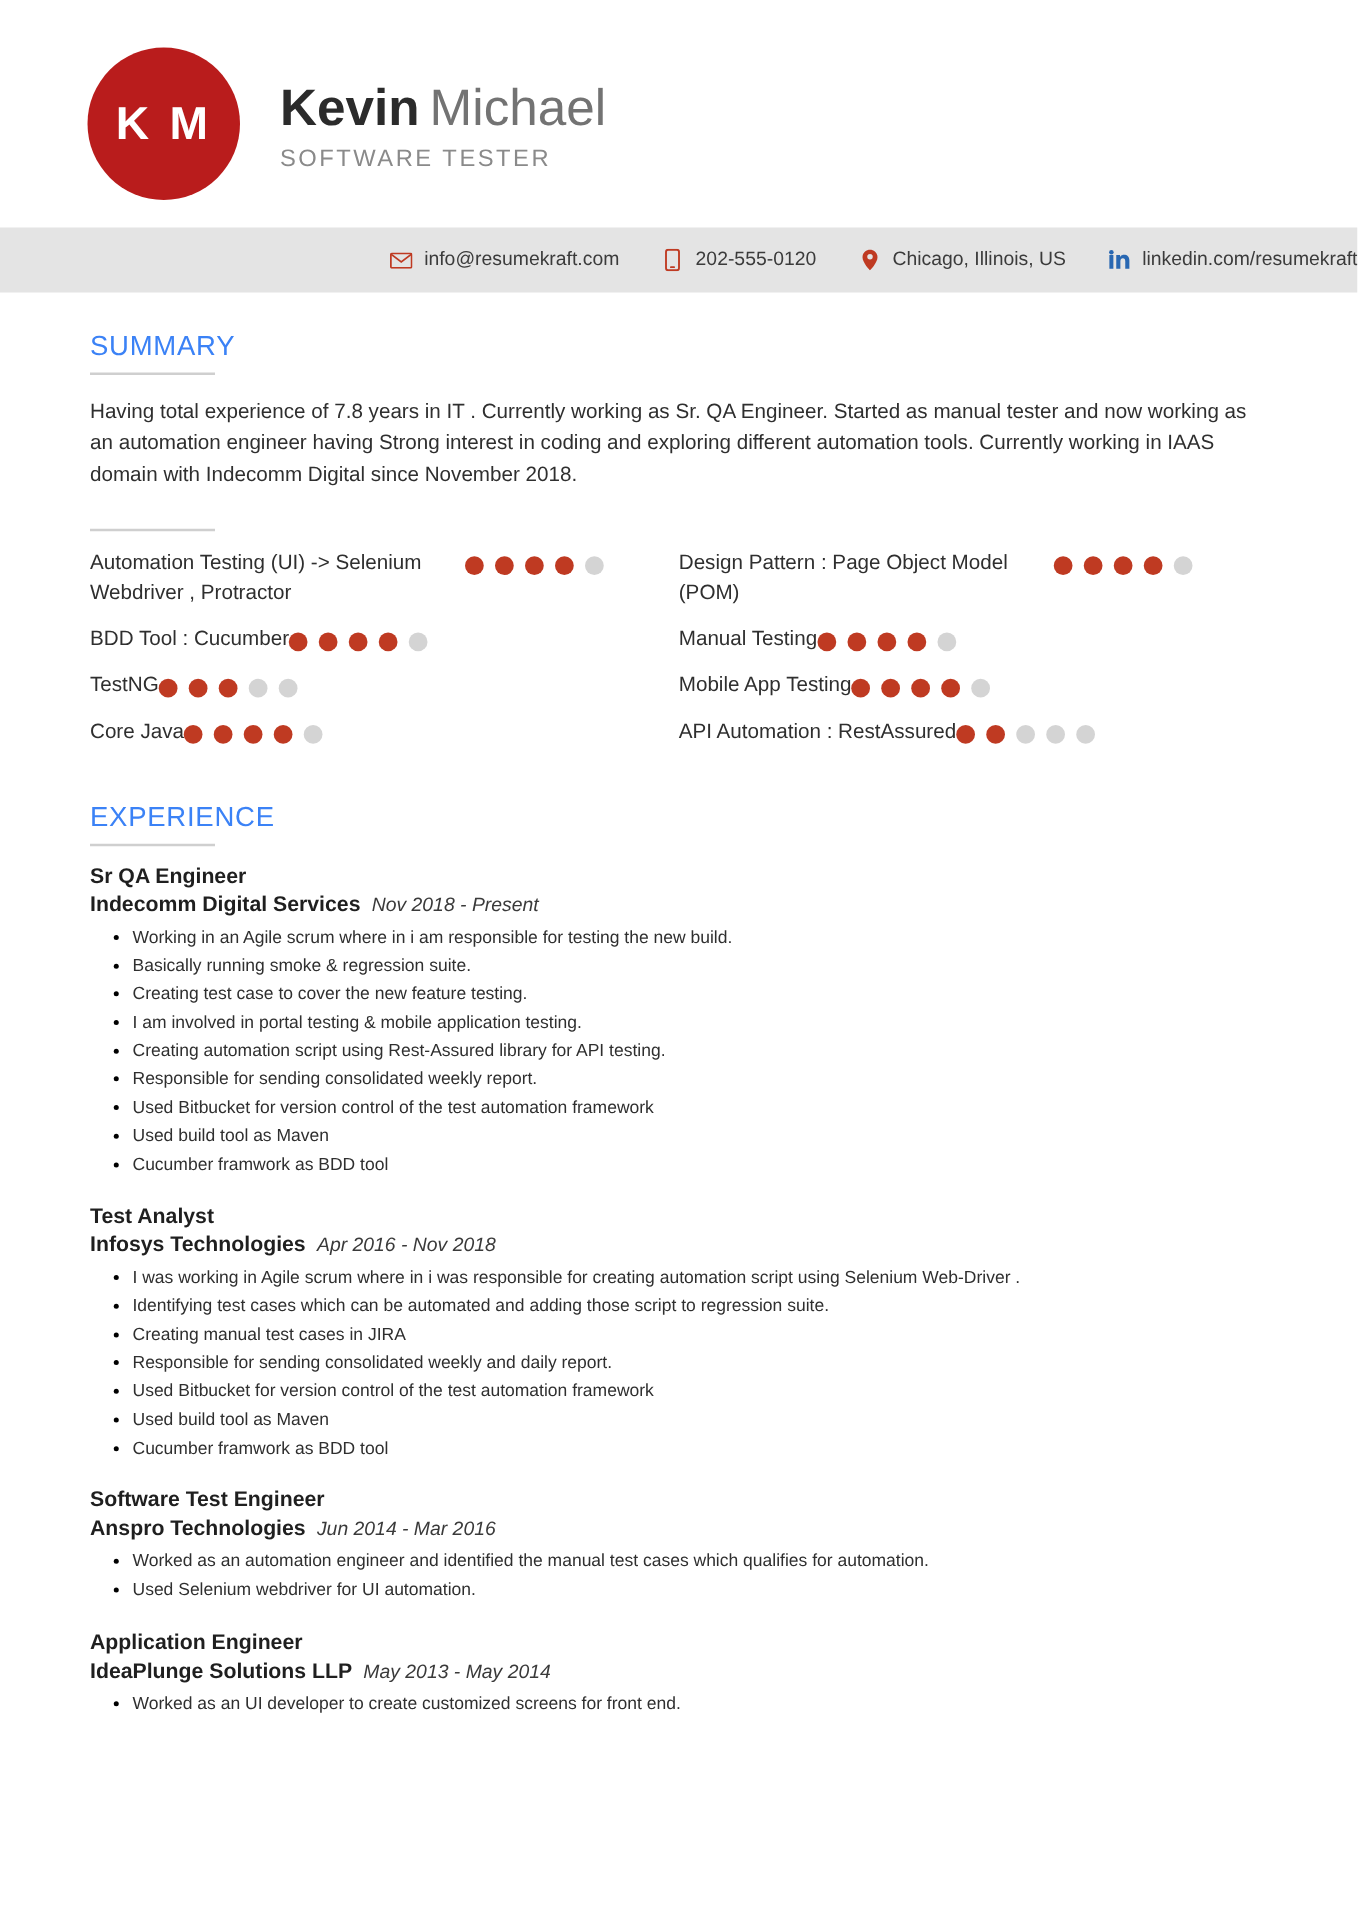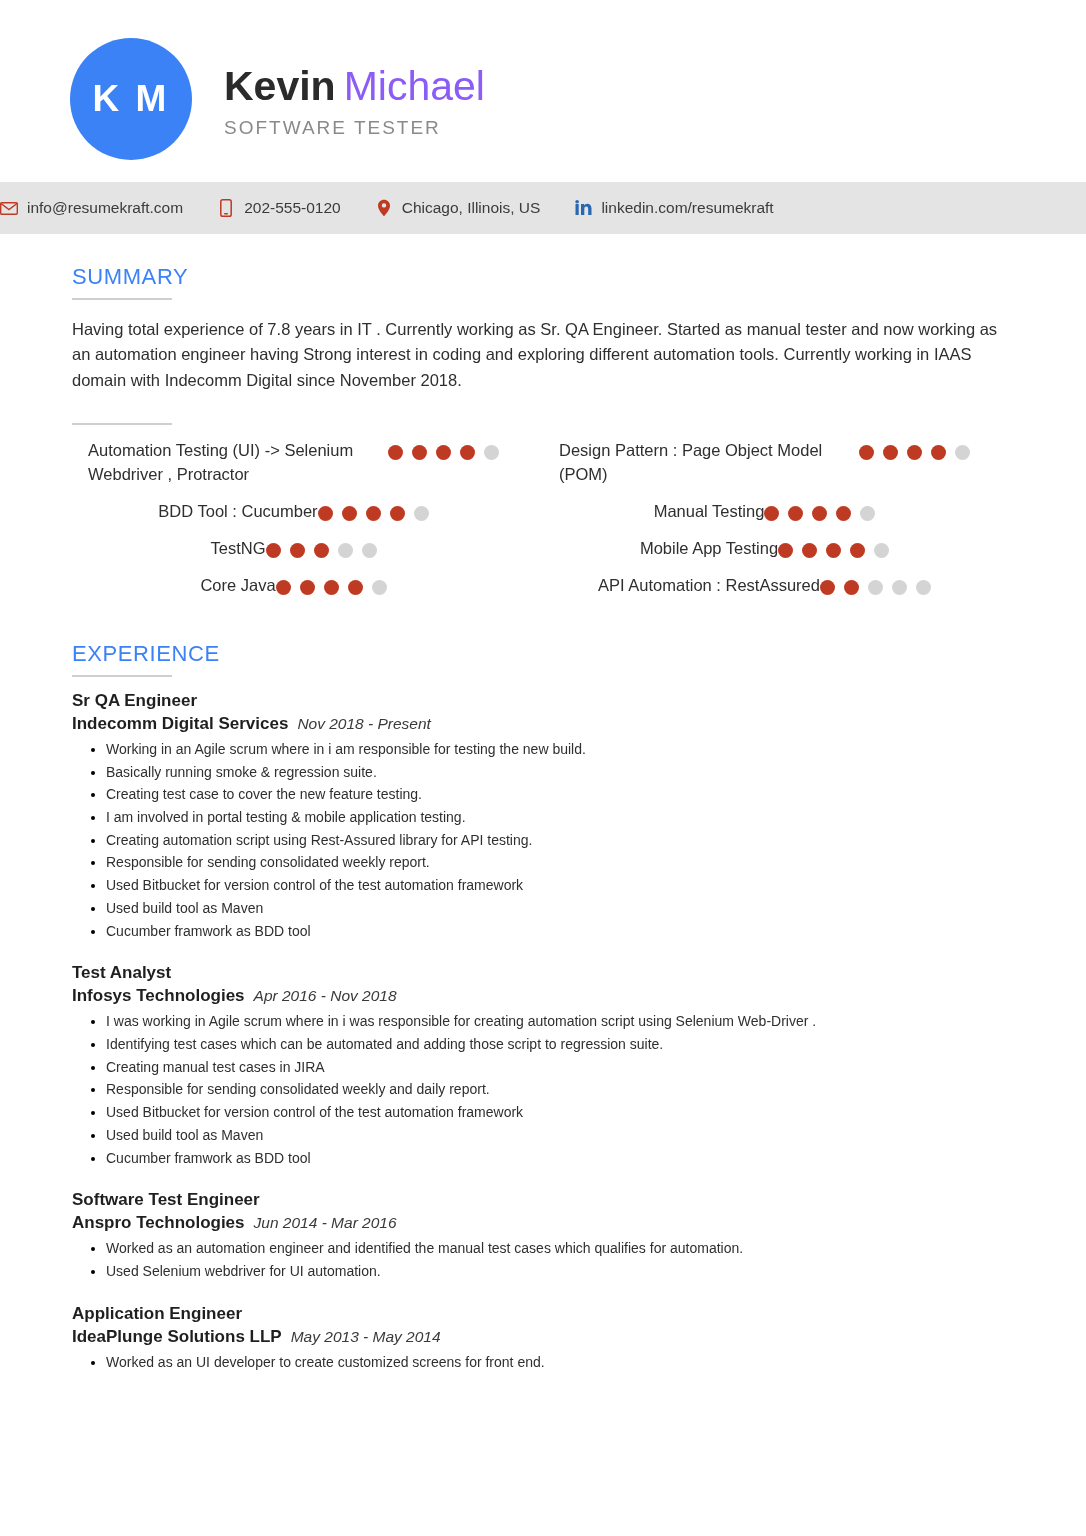--- a/index.html
+++ b/index.html
@@ -26,21 +26,21 @@
   
   .header {
     display: flex;
     align-items: center;
     padding: 38px 0 22px 70px;
   }
   .avatar {
     width: 122px;
     height: 122px;
     border-radius: 50%;
-    background: #3b82f6;
+    background: #b91c1c;
     color: #ffffff;
     display: flex;
     align-items: center;
     justify-content: center;
     font-size: 37px;
     font-weight: bold;
     letter-spacing: 3px;
     flex: 0 0 auto;
   }
   .name-block {
@@ -51,37 +51,37 @@
     font-size: 41px;
     line-height: 1.05;
     white-space: nowrap;
   }
   .first-name {
     font-weight: bold;
     color: #2b2b2b;
   }
   .last-name {
     font-weight: normal;
-    color: #8b5cf6;
+    color: #737373;
     margin-left: 8px;
   }
   .job-title {
     margin-top: 8px;
     font-size: 19px;
     letter-spacing: 2.0px;
     color: #8a8a8a;
   }
 
   
   .contact-bar {
     background: #e4e4e4;
     height: 52px;
     display: flex;
     align-items: center;
-    justify-content: flex-start;
+    justify-content: flex-end;
     gap: 34px;
     font-size: 15.5px;
     color: #3b3b3b;
   }
   .contact-item {
     display: flex;
     align-items: center;
     gap: 9px;
     white-space: nowrap;
   }
@@ -127,21 +127,21 @@
     display: flex;
     gap: 0px;
     margin-top: 4px;
   }
   .skills-col {
     width: 50%;
   }
   .skill-row {
     display: flex;
     align-items: flex-start;
-    justify-content: center;
+    justify-content: flex-start;
     margin-bottom: 13px;
     padding-right: 28px;
   }
   .skill-name {
     font-size: 16.5px;
     color: #2f2f2f;
     line-height: 1.45;
     max-width: 300px;
   }
   .dots {

